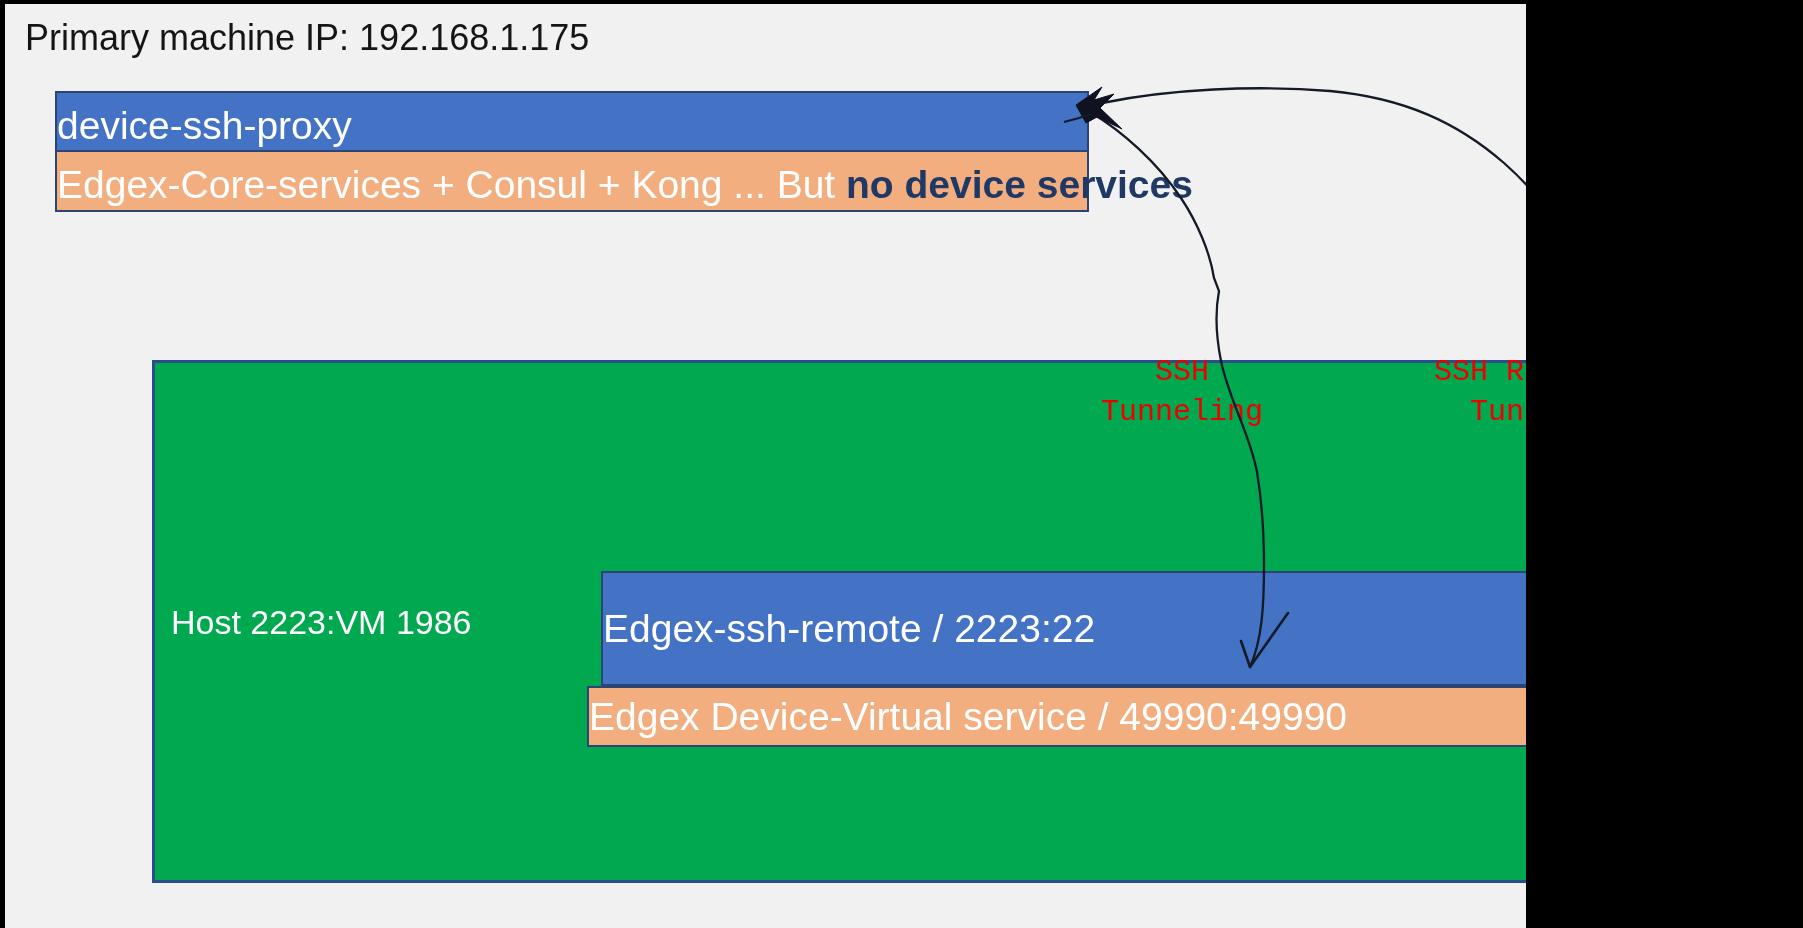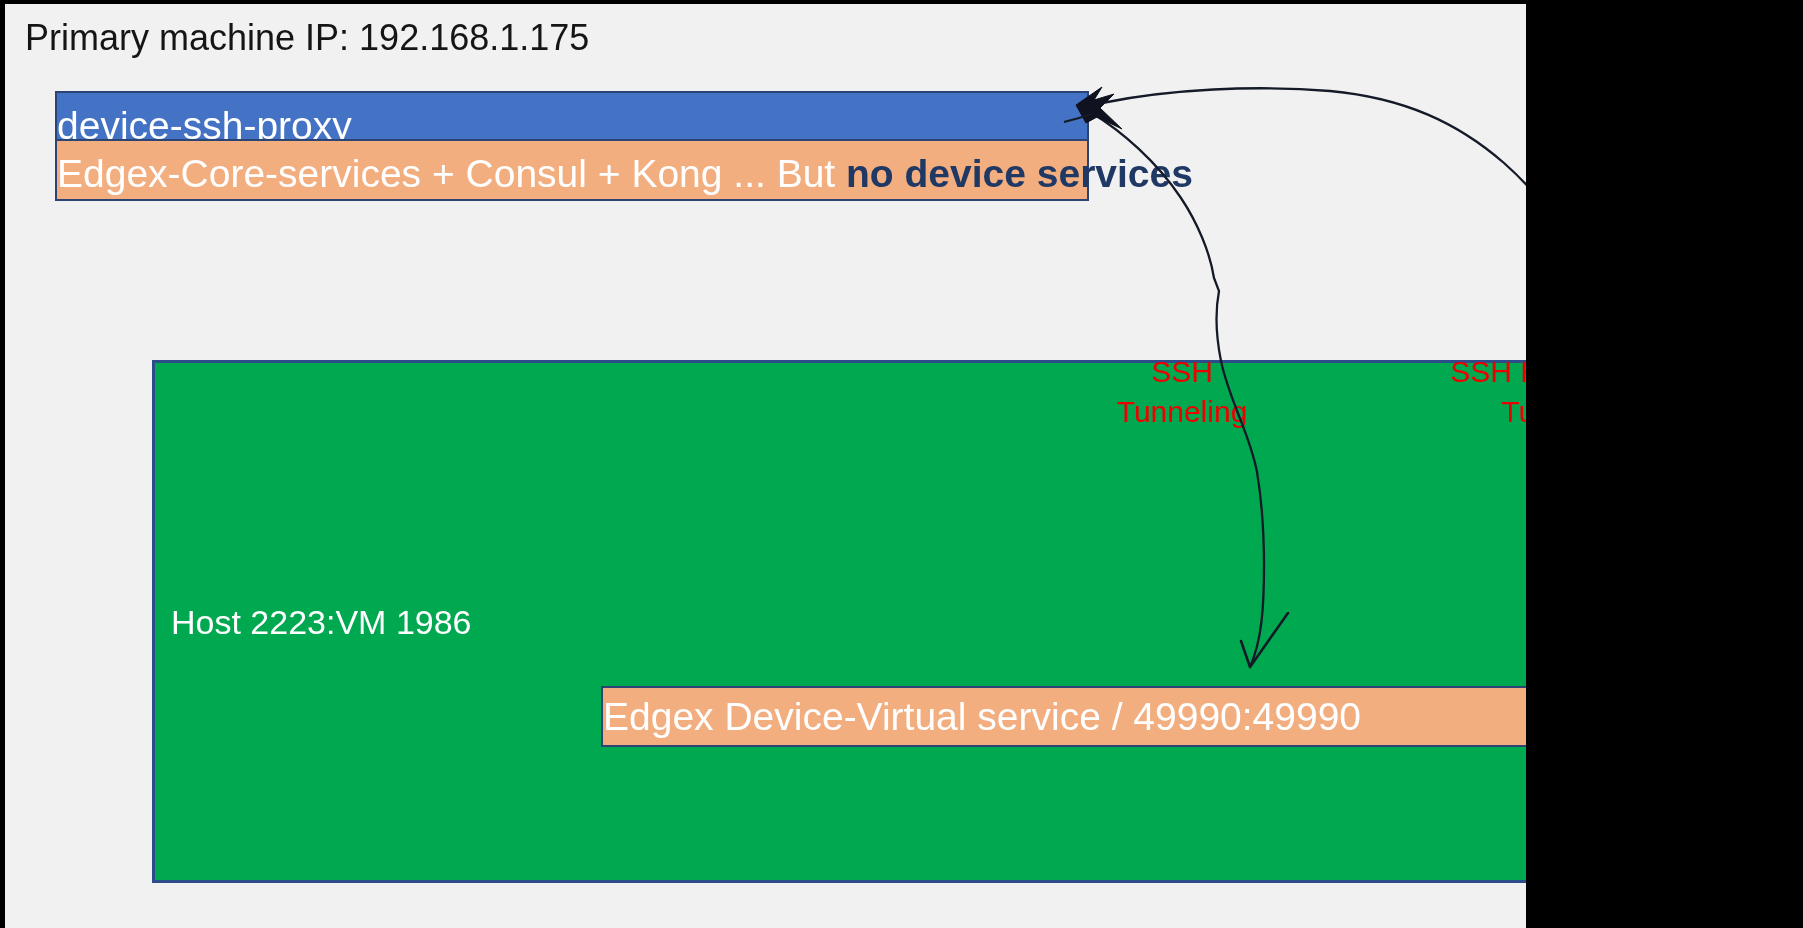--- a/index.html
+++ b/index.html
@@ -17,36 +17,36 @@
     position:absolute;left:25px;top:16px;
     font-size:36px;line-height:44px;color:var(--text-dark);
     white-space:nowrap;
   }
 
   .box{position:absolute;box-sizing:border-box;border:2px solid var(--border-navy);
        display:flex;align-items:center;justify-content:flex-start;
        font-size:39px;color:var(--white);white-space:nowrap;}
 
   .proxy-box{left:55px;top:91px;width:1034px;height:61px;background:var(--blue);padding-top:9px;}
-  .core-box{left:55px;top:139px;width:1034px;height:62px;background:var(--orange);padding-top:7px;}
+  .core-box{left:55px;top:150px;width:1034px;height:62px;background:var(--orange);padding-top:7px;}
   .core-box .bold-navy{font-weight:bold;color:var(--navy-text);}
 
   .vm-box{
     position:absolute;left:152px;top:360px;width:1576px;height:523px;
     box-sizing:border-box;background:var(--green);
     border:3px solid var(--green-border);
   }
   .vm-title{position:absolute;left:25px;top:14px;font-size:34px;color:var(--white);white-space:nowrap;}
   .host-map{position:absolute;left:16px;top:240px;font-size:34px;color:var(--white);white-space:nowrap;}
 
   .remote-box{left:601px;top:571px;width:1034px;height:115px;background:var(--blue);}
-  .device-box{left:601px;top:686px;width:1034px;height:61px;background:var(--orange);}
+  .device-box{left:587px;top:686px;width:1034px;height:61px;background:var(--orange);}
 
   .annotation{
-    position:absolute;font-size:30px;line-height:40px;color:var(--red);
+    position:absolute;font-size:30px;line-height:40px;color:var(--red);font-family:Liberation Mono, monospace;
   }
   .annotation-left{left:1032px;top:352px;width:300px;text-align:center;}
   .annotation-right{left:1292px;top:352px;width:340px;text-align:right;}
 
   .wires{position:absolute;left:0;top:0;width:1803px;height:928px;pointer-events:none;}
 </style>
 </head>
 <body>
 
 <div id="stage">
@@ -61,20 +61,23 @@
   </div>
 
   <div class="box core-box">
     <span><span>Edgex-Core-services + Consul + Kong ... But </span><span class="bold-navy">no device services</span></span>
   </div>
 
   <div class="vm-box">
     <div class="host-map">Host 2223:VM 1986</div>
   </div>
 
+  <div class="box remote-box">
+    <span>Edgex-ssh-remote / 2223:22</span>
+  </div>
 
   <div class="box device-box">
     <span>Edgex Device-Virtual service / 49990:49990</span>
   </div>
 
   <div class="annotation annotation-left">
     <div>SSH</div>
     <div>Tunneling</div>
   </div>
 

